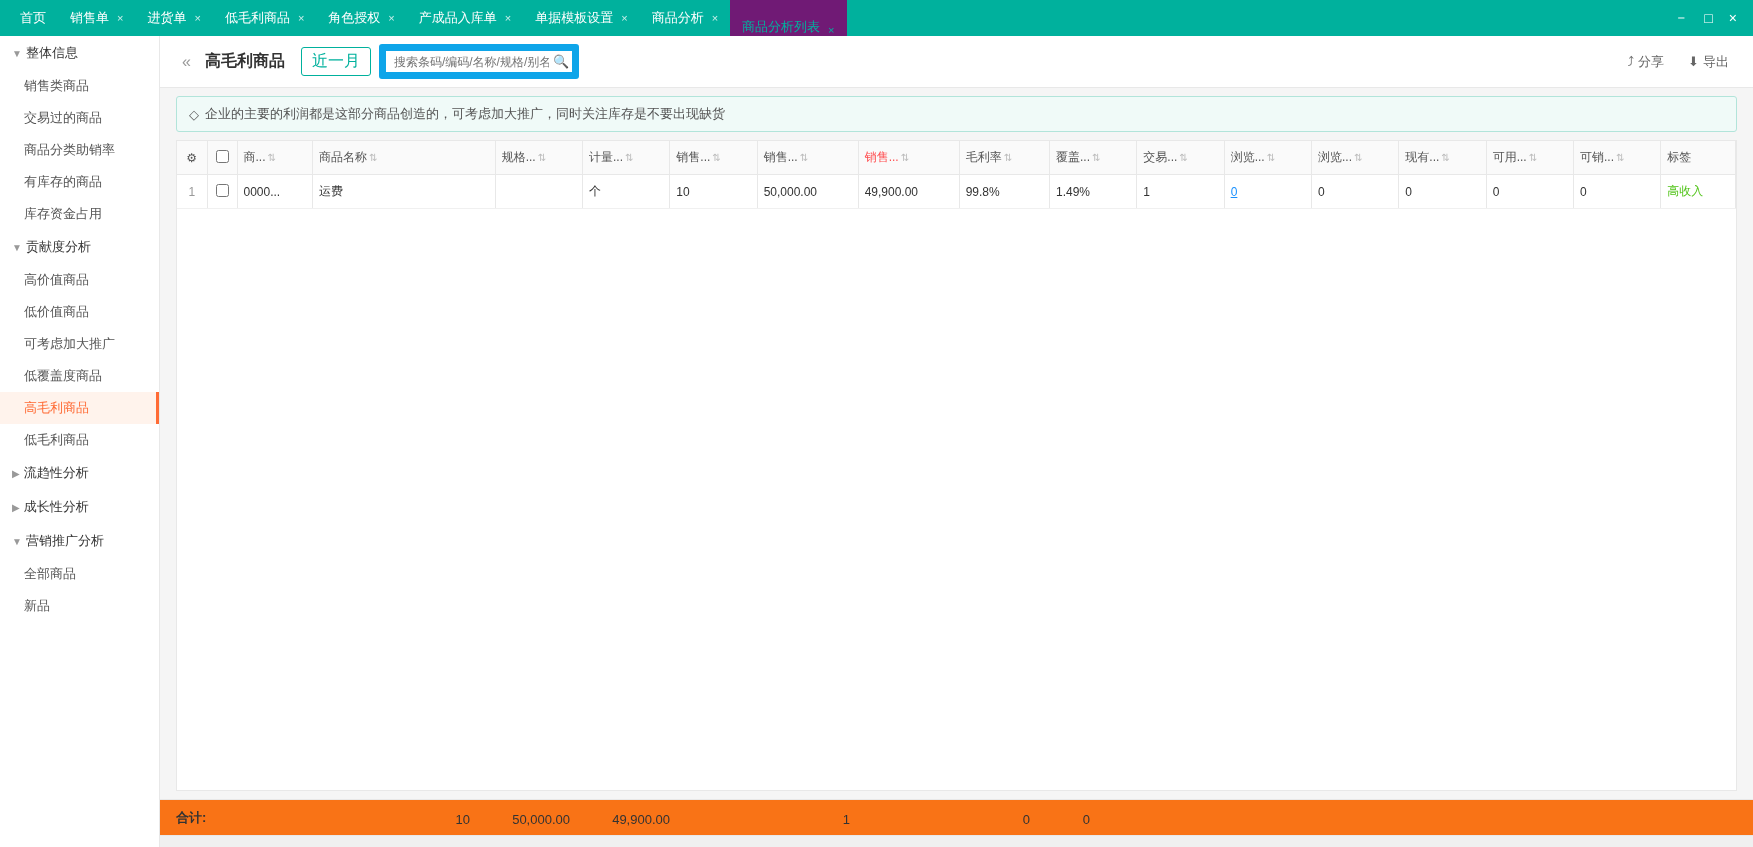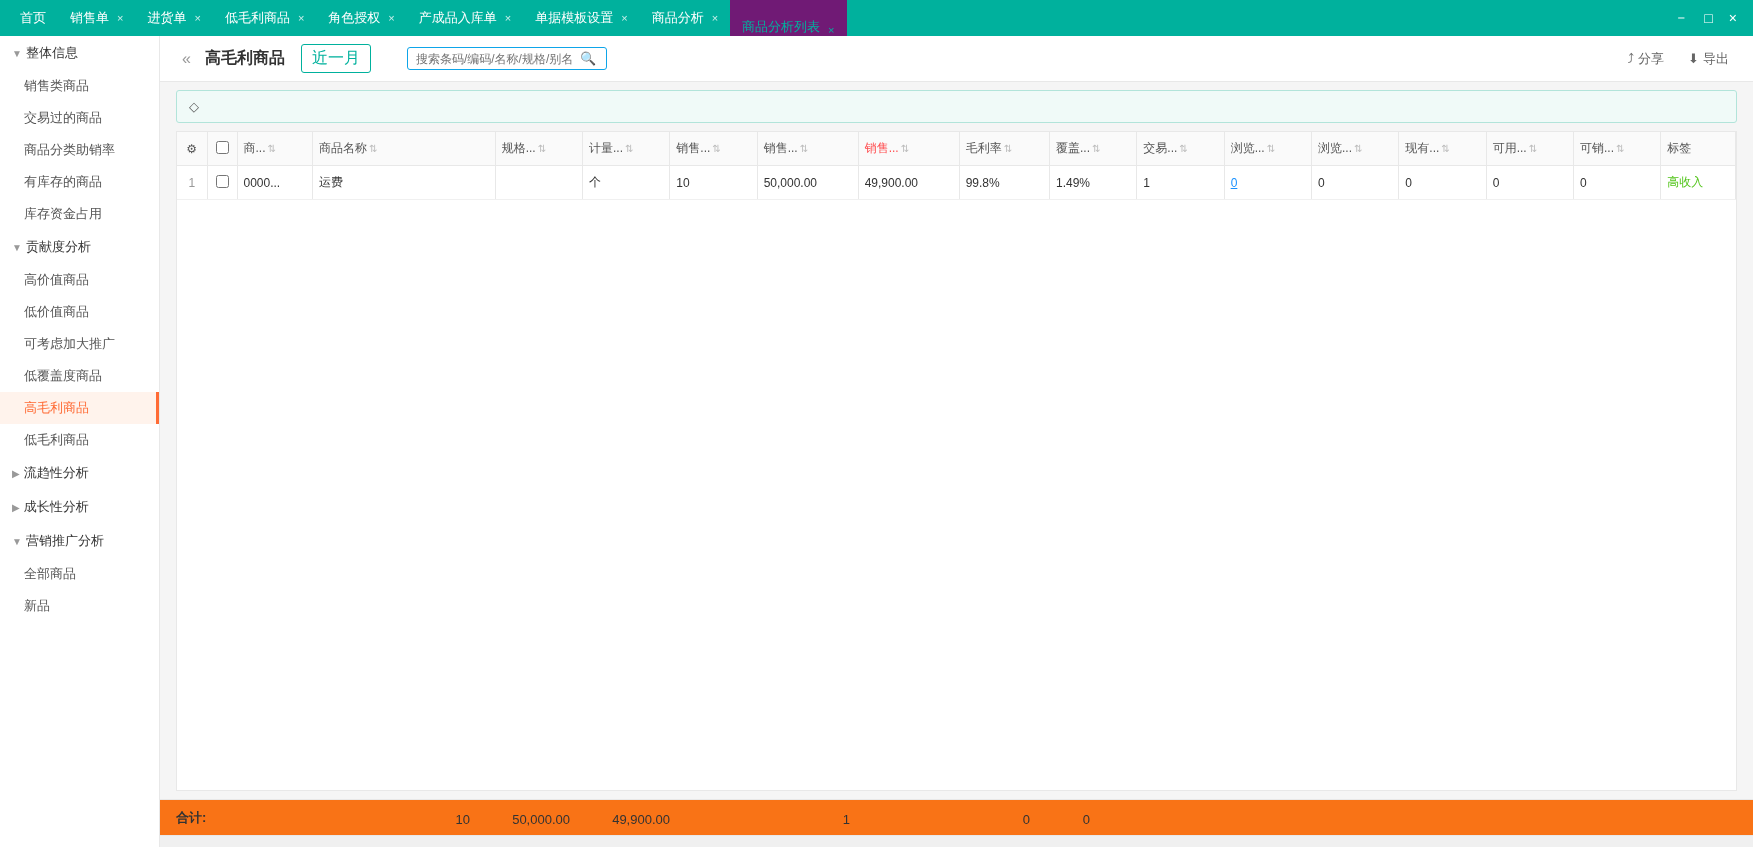--- a/index.html
+++ b/index.html
@@ -123,27 +123,26 @@
       border: 1px solid #00b19d;
       color: #00b19d;
       padding: 3px 10px;
       border-radius: 3px;
       cursor: pointer;
       font-size: 16px;
     }
     .search-box {
       display: flex;
       align-items: center;
-      border: 1px solid #0ea5e9;
+      border: 7px solid #0ea5e9;
       border-radius: 3px;
       padding: 3px 8px;
       gap: 4px;
       background: #fff;
       width: 200px;
-      margin-left: 28px;
     }
     .search-box input {
       border: none;
       outline: none;
       font-size: 12px;
       color: #999;
       width: 160px;
     }
     .search-icon { color: #999; }
     .header-spacer { flex: 1; }
@@ -361,20 +360,21 @@
         <span>分享</span>
       </div>
       <div class="action-btn">
         <span>⬇</span>
         <span>导出</span>
       </div>
     </div>
 
     <div class="info-banner">
       <span>◇</span>
+      <span>企业的主要的利润都是这部分商品创造的，可考虑加大推广，同时关注库存是不要出现缺货</span>
     </div>
 
     <div class="table-container">
       <table>
         <thead>
           <tr>
             <th style="width:30px; text-align:center;">⚙</th>
             <th style="width:30px; text-align:center;"><input type="checkbox" style=""></th>
             <th>商...<span class="sort-icon">⇅</span></th>
             <th style="min-width:120px;">商品名称<span class="sort-icon">⇅</span></th>

